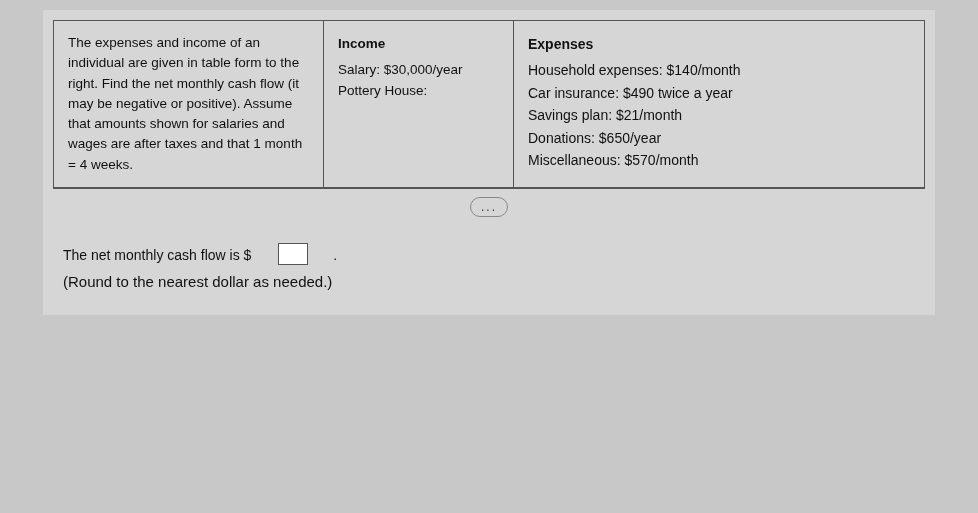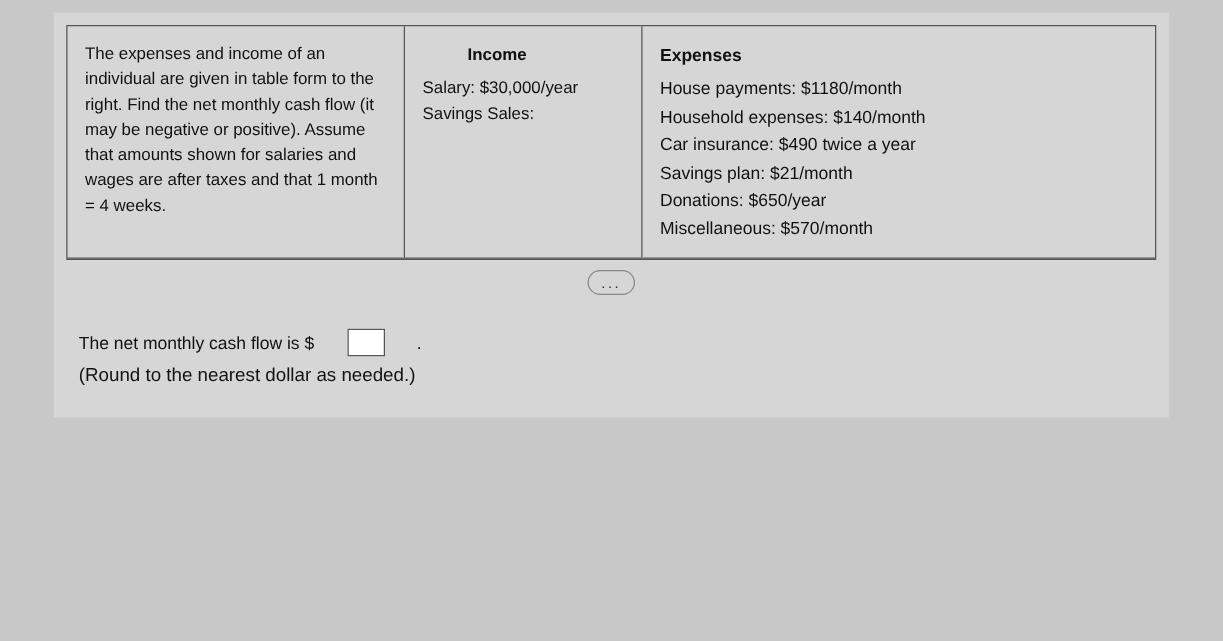--- a/index.html
+++ b/index.html
@@ -48,21 +48,20 @@
       padding: 12px 14px;
       border-right: 1px solid #555;
       font-size: 13.5px;
       line-height: 1.6;
       color: #111;
     }
 
     .income-cell .col-header {
       font-weight: bold;
       margin-bottom: 4px;
-      margin-left: 36px;
     }
 
     .expenses-cell {
       flex: 1;
       padding: 12px 14px;
       font-size: 14px;
       line-height: 1.6;
       color: #111;
     }
 
@@ -93,21 +92,21 @@
 
     .bottom-section {
       padding: 18px 10px 10px 10px;
       font-size: 14px;
       color: #111;
       line-height: 1.8;
     }
 
     .answer-line {
       display: inline-flex;
-      align-items: center;
+      align-items: flex-start;
       gap: 25px;
     }
 
     .answer-box {
       display: inline-block;
       width: 30px;
       height: 22px;
       border: 1px solid #555;
       margin-left: 2px;
       vertical-align: middle;
@@ -125,26 +124,25 @@
 <div class="main-container">
   <div class="top-section">
 
     <div class="description-cell">
       <span>The expenses and income of an individual are given in table form to the right. Find the net monthly cash flow (it may be negative or positive). Assume that amounts shown for salaries and wages are after taxes and that 1 month = 4 weeks.</span>
     </div>
 
     <div class="income-cell">
       <div class="col-header">Income</div>
       <div>Salary: $30,000/year</div>
-      <div>Savings Sales:</div>
+      <div>Pottery House:</div>
     </div>
 
     <div class="expenses-cell">
       <div class="col-header">Expenses</div>
-      <div>House payments: $1180/month</div>
       <div>Household expenses: $140/month</div>
       <div>Car insurance: $490 twice a year</div>
       <div>Savings plan: $21/month</div>
       <div>Donations: $650/year</div>
       <div>Miscellaneous: $570/month</div>
     </div>
   </div>
 
   <div class="divider-row">
     <button class="dots-btn">...</button>

